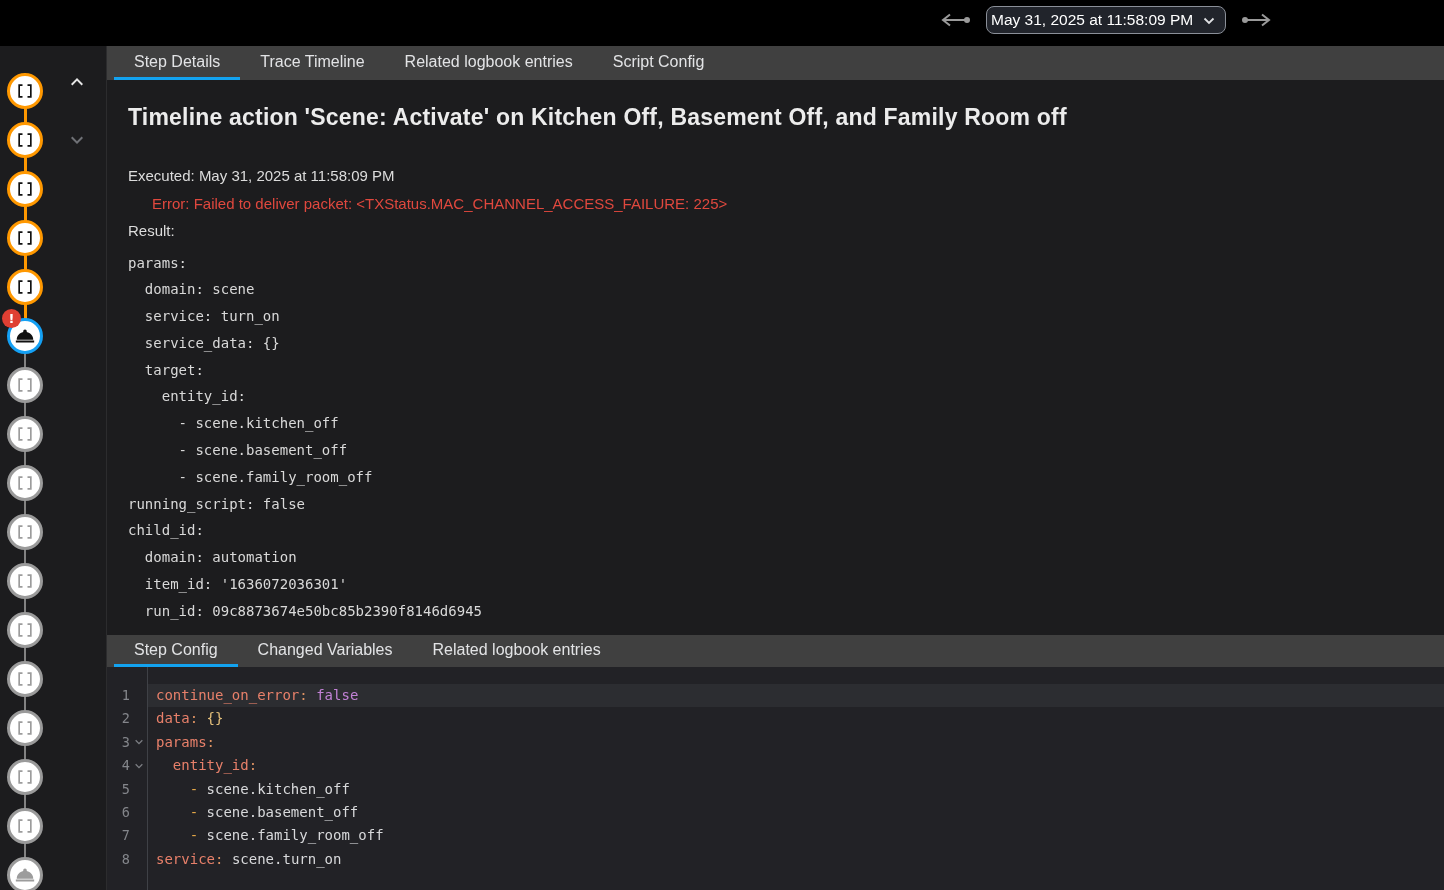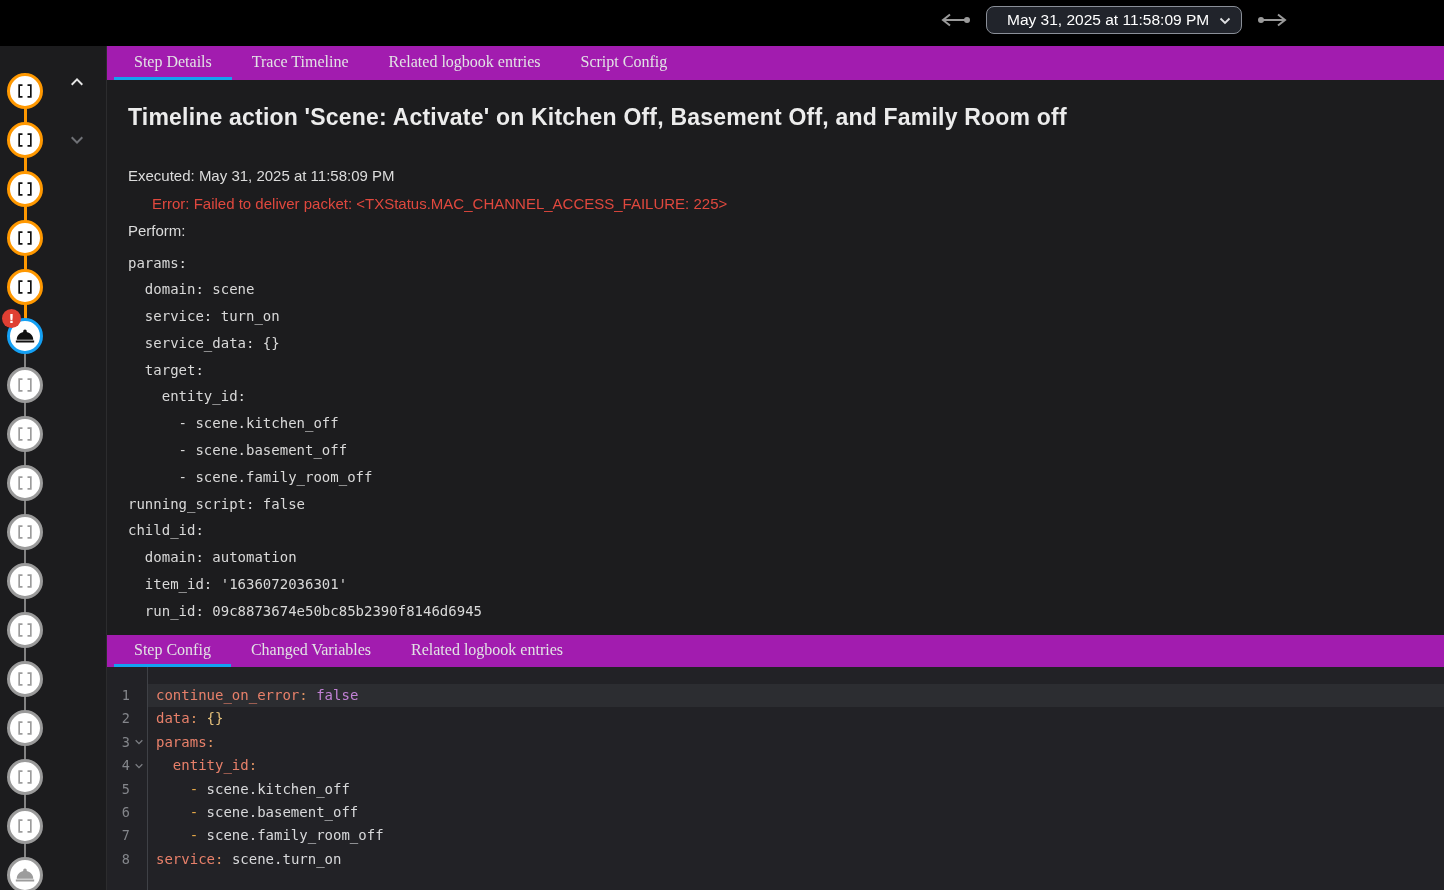--- a/index.html
+++ b/index.html
@@ -11,21 +11,21 @@
   }
 
   
   .topbar { position:relative; height:46px; background:#000; }
   .run-controls { position:absolute; left:936px; top:6px; display:flex; align-items:center; gap:12px; }
   .icon-btn { background:none; border:none; padding:2px; cursor:pointer; display:flex; align-items:center; }
   .icon-btn svg { display:block; }
   .run-select {
     display:flex; align-items:center; gap:10px; height:28px;
     background:#21242b; border:1px solid #8a8f98; border-radius:8px;
-    padding:0 10px 0 20px; color:#fff; font-size:15.5px; cursor:pointer;
+    padding:0 10px 0 4px; color:#fff; font-size:15.5px; cursor:pointer;
     font-family:"Liberation Sans", sans-serif;
   }
 
   
   .app { display:flex; height:844px; }
 
   
   .sidebar { position:relative; width:107px; flex:none; background:#1c1c1e; border-right:1px solid #2c2c2e; }
   .nav-chevron { position:absolute; left:65px; width:24px; height:24px; background:none; border:none; padding:0; cursor:pointer; }
   .nav-chevron.up { top:24px; }
@@ -42,21 +42,21 @@
   .tl-node svg { display:block; }
   .tl-badge {
     position:absolute; width:19px; height:19px; border-radius:50%;
     background:#df3f33; color:#fff; font-size:13px; font-weight:bold;
     display:flex; align-items:center; justify-content:center; z-index:2;
     font-family:"DejaVu Sans", sans-serif;
   }
 
   
   .main { flex:1; min-width:0; display:flex; flex-direction:column; }
-  .tabbar { display:flex; padding-left:7px; background:#a21caf; flex:none;font-family:Liberation Serif, serif; }
+  .tabbar { display:flex; padding-left:7px; background:#404040; flex:none; }
   .tabbar.main-tabs { height:34px; }
   .tabbar.sub-tabs  { height:32px; }
   .tab {
     display:flex; align-items:center; padding:0 20px; color:#e2e3e5;
     font-size:16px; border-bottom:3px solid transparent; cursor:pointer;
     white-space:nowrap;
   }
   .tab.active { border-bottom-color:#13a3f0; }
 
   .content { height:555px; padding-left:21px; background:#1c1c1e; overflow:hidden; }
@@ -267,21 +267,21 @@
         <div class="tab">Trace Timeline</div>
         <div class="tab">Related logbook entries</div>
         <div class="tab">Script Config</div>
       </div>
 
     <div class="content">
       <h1 class="page-title">Timeline action 'Scene: Activate' on Kitchen Off, Basement Off, and Family Room off</h1>
       <div class="info">
         <div>Executed: May 31, 2025 at 11:58:09 PM</div>
         <div class="error-line">Error: Failed to deliver packet: &lt;TXStatus.MAC_CHANNEL_ACCESS_FAILURE: 225&gt;</div>
-        <div>Perform:</div>
+        <div>Result:</div>
       </div>
       <div class="yaml-block" id="yaml-block"><div>params:</div><div>  domain: scene</div><div>  service: turn_on</div><div>  service_data: {}</div><div>  target:</div><div>    entity_id:</div><div>      - scene.kitchen_off</div><div>      - scene.basement_off</div><div>      - scene.family_room_off</div><div>running_script: false</div><div>child_id:</div><div>  domain: automation</div><div>  item_id: '1636072036301'</div><div>  run_id: 09c8873674e50bc85b2390f8146d6945</div></div>
     </div>
 
     <div class="tabbar sub-tabs" id="sub-tabs">
         <div class="tab active">Step Config</div>
         <div class="tab">Changed Variables</div>
         <div class="tab">Related logbook entries</div>
       </div>
 

